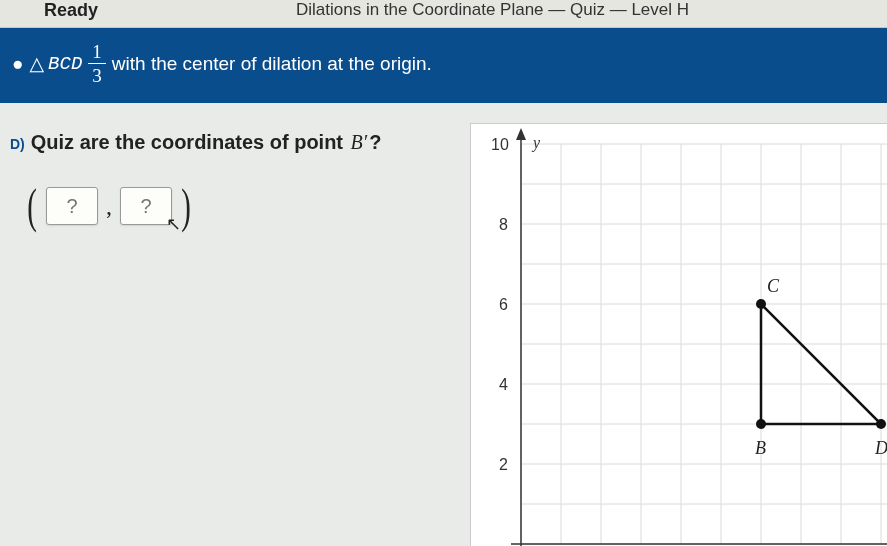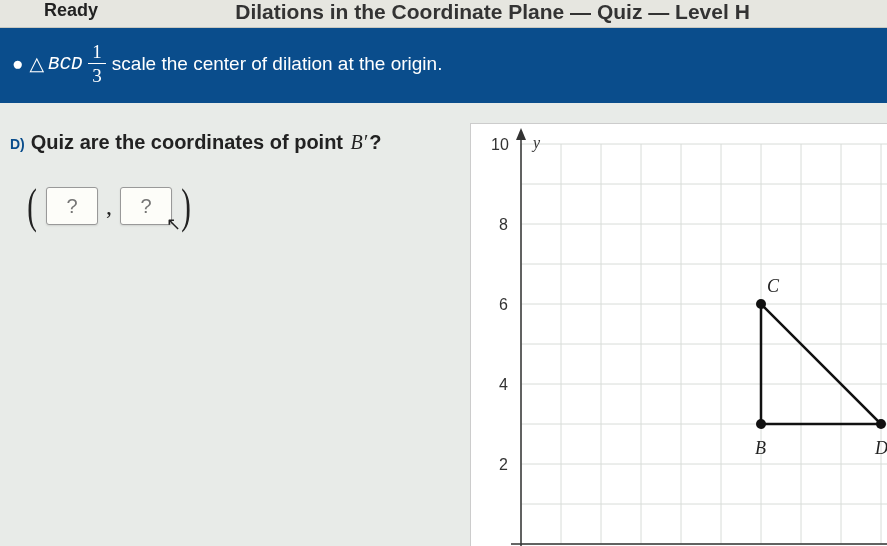--- a/index.html
+++ b/index.html
@@ -19,23 +19,23 @@
     }
     .brand {
       font-weight: bold;
       font-size: 18px;
       padding-left: 4px;
       color: #222;
     }
     .breadcrumb {
       flex: 1;
       text-align: center;
-      font-size: 21px;
+      font-size: 17px;
       color: #333;
-      font-weight: 700;
+      font-weight: 400;
     }
     .problem-bar {
       background: #0a4d8c;
       color: #fff;
       padding: 14px 12px 18px 12px;
       font-size: 19px;
       display: flex;
       align-items: center;
       min-height: 64px;
     }
@@ -169,21 +169,21 @@
 </div>
 
 <div class="problem-bar">
   <span style="margin-right:6px;">●</span>
   <span class="tri">△</span>
   <span class="it">BCD</span>
   <span class="frac">
     <span class="num">1</span>
     <span class="den">3</span>
   </span>
-  <span> scale the center of dilation at the origin.</span>
+  <span> with the center of dilation at the origin.</span>
 </div>
 
 <div class="content">
   <div class="left-col">
     <div class="question">
       <span class="part-label">D)</span>
       <span>
         <span>Quiz are the coordinates of point </span><span class="it2">B′</span><span>?</span>
       </span>
     </div>

